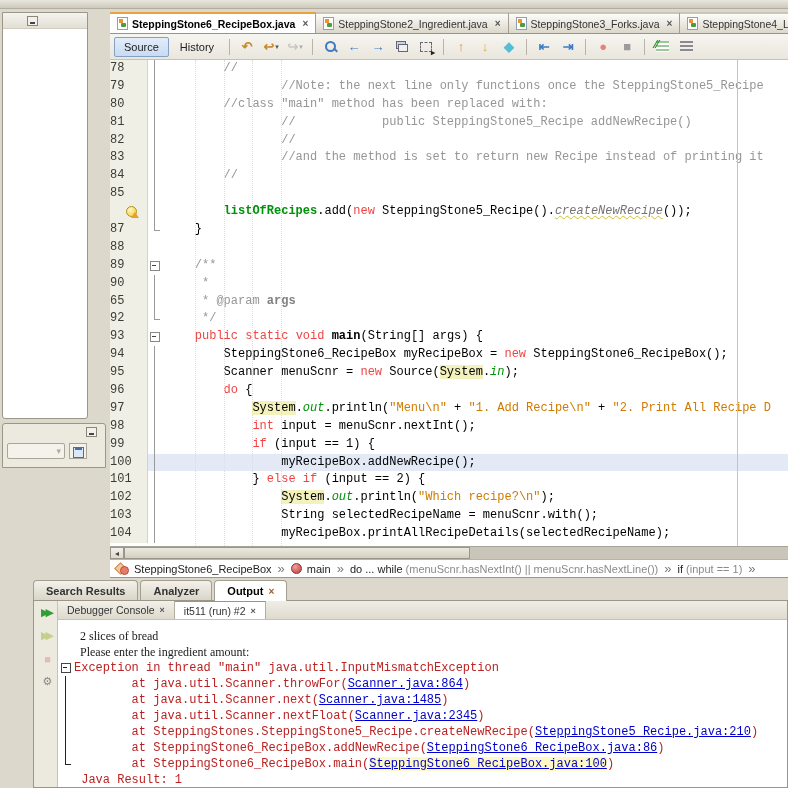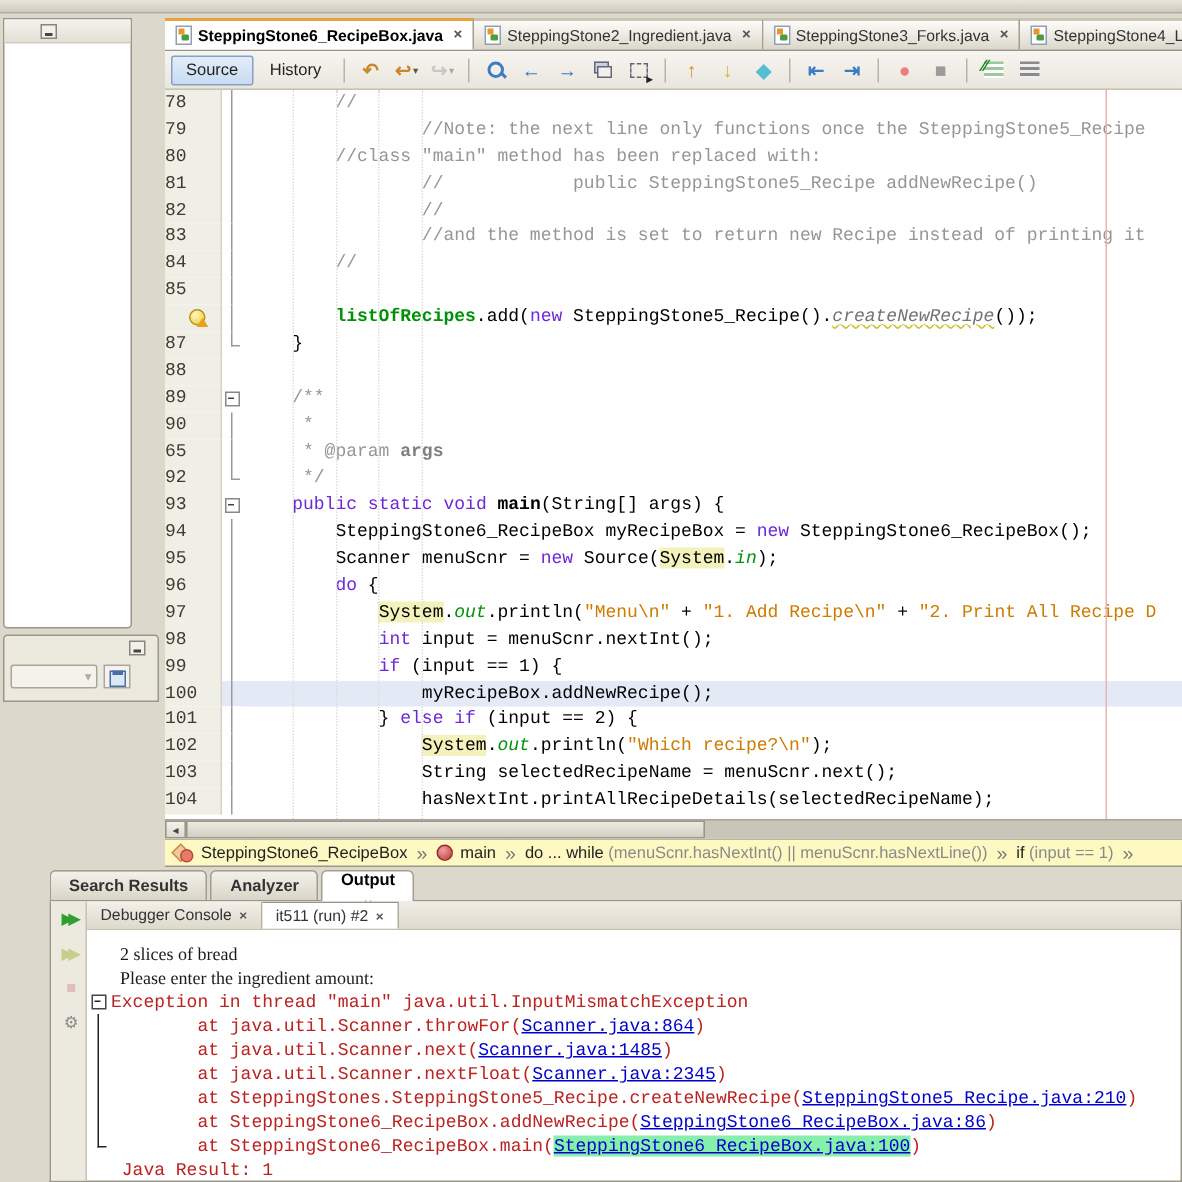--- a/index.html
+++ b/index.html
@@ -82,57 +82,57 @@
   .cfold.fb::before { content:""; position:absolute; left:2px; top:4px; width:8px; height:8px;
     border:1px solid #888; background:#fff; }
   .cfold.fb::after { content:""; position:absolute; left:4px; top:8px; width:4px; height:1px; background:#444; }
   .ctext { flex:1; white-space:pre; padding-left:4px; color:#000; }
   .crow.hl .ctext, .crow.hl .cfold { background:#e3eaf6; }
   .warnicon { position:absolute; right:10px; top:3px; width:11px; height:11px; border-radius:50%;
     background:radial-gradient(circle at 35% 30%, #fff8c0, #f0c830); border:1px solid #b89010; }
   .warnicon::after { content:""; position:absolute; right:-3px; bottom:-2px; width:0; height:0;
     border-left:4px solid transparent; border-right:4px solid transparent; border-bottom:6px solid #e8a020; }
   .sg-c { color:#969696; } .sg-cb { color:#808080; font-weight:bold; }
-  .sg-k { color:#6d28d9; } .sg-s { color:#ce7b00; }
+  .sg-k { color:#ef4444; } .sg-s { color:#ce7b00; }
   .sg-f { color:#00920a; font-weight:bold; }
   .sg-g { color:#00920a; font-style:italic; }
   .sg-m { color:#737373; font-style:italic; text-decoration:underline wavy #d0c030 1px; }
   .sg-b { font-weight:bold; }
   .sg-h { background:#f3f1bc; }
   #redmargin { position:absolute; left:627px; top:0; bottom:0; width:1px; background:#eab4b4; }
   .iguide { position:absolute; top:0; bottom:0; width:0; border-left:1px dotted #e0ddd4; }
 
   
   #hscroll { position:absolute; left:0; top:534px; right:0; height:13px; background:#c9c5b8;
     border-top:1px solid #a8a498; display:flex; }
   #hs-left { width:14px; height:100%; background:linear-gradient(#f4f2ec,#ddd9cd); border:1px solid #9a968a;
     font-size:8px; color:#444; display:flex; align-items:center; justify-content:center; }
   #hs-thumb { width:346px; height:100%; background:linear-gradient(#ece9e0,#d3cfc2); border:1px solid #9a968a; }
 
   
-  #bcrumb { position:absolute; left:0; top:547px; right:0; height:19px; background:#fef9c3;
+  #bcrumb { position:absolute; left:0; top:547px; right:0; height:19px; background:#ffffff;
     border-top:1px solid #b8b4a8; border-bottom:1px solid #9b968a; display:flex; align-items:center;
     padding:0 6px; font-size:11px; white-space:nowrap; overflow:hidden; }
   .bc-sep { color:#7a7a7a; font-size:13px; margin:0 6px; }
   .bc-name { color:#222; } .bc-dim { color:#8a8a8a; }
   .bc-classicon { width:13px; height:12px; position:relative; margin-right:5px; }
   .bc-classicon::before { content:""; position:absolute; left:0; top:1px; width:7px; height:7px;
     background:#f5c89a; border:1px solid #c88a4a; transform:rotate(45deg); }
   .bc-classicon::after { content:""; position:absolute; right:0; bottom:0; width:7px; height:7px;
     border-radius:50%; background:#e87a6a; border:1px solid #b84a3a; }
   .bc-methicon { width:11px; height:11px; border-radius:50%; margin-right:5px;
     background:radial-gradient(circle at 35% 30%, #f0a0a0, #c03838); border:1px solid #903030; }
 
   
   #bpanel { position:absolute; left:33px; top:580px; width:755px; height:208px; }
   #ptabs { display:flex; height:21px; border-bottom:1px solid #9b968a; }
   .ptab { display:flex; align-items:center; gap:5px; padding:0 12px; font-size:11px; font-weight:bold; color:#333;
     background:linear-gradient(#f3f1ea,#d9d5c8); border:1px solid #a39e90; border-bottom:none;
     border-radius:4px 4px 0 0; margin-right:2px; cursor:default; }
-  .ptab.active { background:#fff; color:#000; margin-bottom:-1px;flex-direction:column; }
+  .ptab.active { background:#fff; color:#000; margin-bottom:-1px; }
   .ptab .x { color:#a05a2a; font-size:10px; }
 
   #outwrap { position:absolute; left:0; top:21px; right:0; bottom:0; background:#fff;
     border:1px solid #9b968a; border-top:none; display:flex; }
   #ostrip { width:24px; flex:0 0 auto; background:#eceade; border-right:1px solid #c6c2b4;
     display:flex; flex-direction:column; align-items:center; padding-top:2px; gap:4px; }
   .obtn { width:20px; height:19px; display:flex; align-items:center; justify-content:center; cursor:default; }
   .obtn span { letter-spacing:-4px; font-size:11px; }
   .obtn.dis { opacity:.6; }
   #console { flex:1; position:relative; overflow:hidden; }
@@ -146,21 +146,21 @@
   .ogut { width:16px; flex:0 0 auto; position:relative; }
   .ogut.fl::before { content:""; position:absolute; left:7px; top:0; bottom:0; width:1px; background:#222; }
   .ogut.fc::before { content:""; position:absolute; left:7px; top:0; height:8px; width:5px;
     border-left:1px solid #222; border-bottom:1px solid #222; }
   .ogut.fb::before { content:""; position:absolute; left:3px; top:3px; width:8px; height:8px; border:1px solid #444; background:#fff; }
   .ogut.fb::after { content:""; position:absolute; left:5px; top:7px; width:4px; height:1px; background:#222; }
   .otext { white-space:pre; }
   .cplain { color:#1a1a1a;font-family:Liberation Serif, serif; }
   .cerr { color:#bb2222; }
   .clink { color:#0000cc; text-decoration:underline; cursor:pointer; }
-  .clink.sel { background:#86efac; }
+  .clink.sel { background:#fef9c3; }
 </style>
 </head>
 <body>
 
 <div id="app">
 
   <div id="topstrip"></div>
 
   <div id="left-panel">
     <div class="phead">
@@ -393,26 +393,26 @@
             <span class="ctext"><span class="sg-p">            } </span><span class="sg-k">else</span><span class="sg-p"> </span><span class="sg-k">if</span><span class="sg-p"> (input == 2) {</span></span>
           </div>
           <div class="crow">
             <span class="cgut">102</span>
             <span class="cfold fl"></span>
             <span class="ctext"><span class="sg-p">                </span><span class="sg-h">System</span><span class="sg-p">.</span><span class="sg-g">out</span><span class="sg-p">.println(</span><span class="sg-s">"Which recipe?\n"</span><span class="sg-p">);</span></span>
           </div>
           <div class="crow">
             <span class="cgut">103</span>
             <span class="cfold fl"></span>
-            <span class="ctext"><span class="sg-p">                String selectedRecipeName = menuScnr.next();</span></span>
+            <span class="ctext"><span class="sg-p">                String selectedRecipeName = menuScnr.with();</span></span>
           </div>
           <div class="crow">
             <span class="cgut">104</span>
             <span class="cfold fl"></span>
-            <span class="ctext"><span class="sg-p">                hasNextInt.printAllRecipeDetails(selectedRecipeName);</span></span>
+            <span class="ctext"><span class="sg-p">                myRecipeBox.printAllRecipeDetails(selectedRecipeName);</span></span>
           </div>
         </div>
       <div class="iguide" style="left:84.8px"></div>
       <div class="iguide" style="left:113.6px"></div>
       <div class="iguide" style="left:142.4px"></div>
       <div class="iguide" style="left:171.2px"></div>
       <div id="redmargin"></div>
     </div>
 
     <div id="hscroll">

